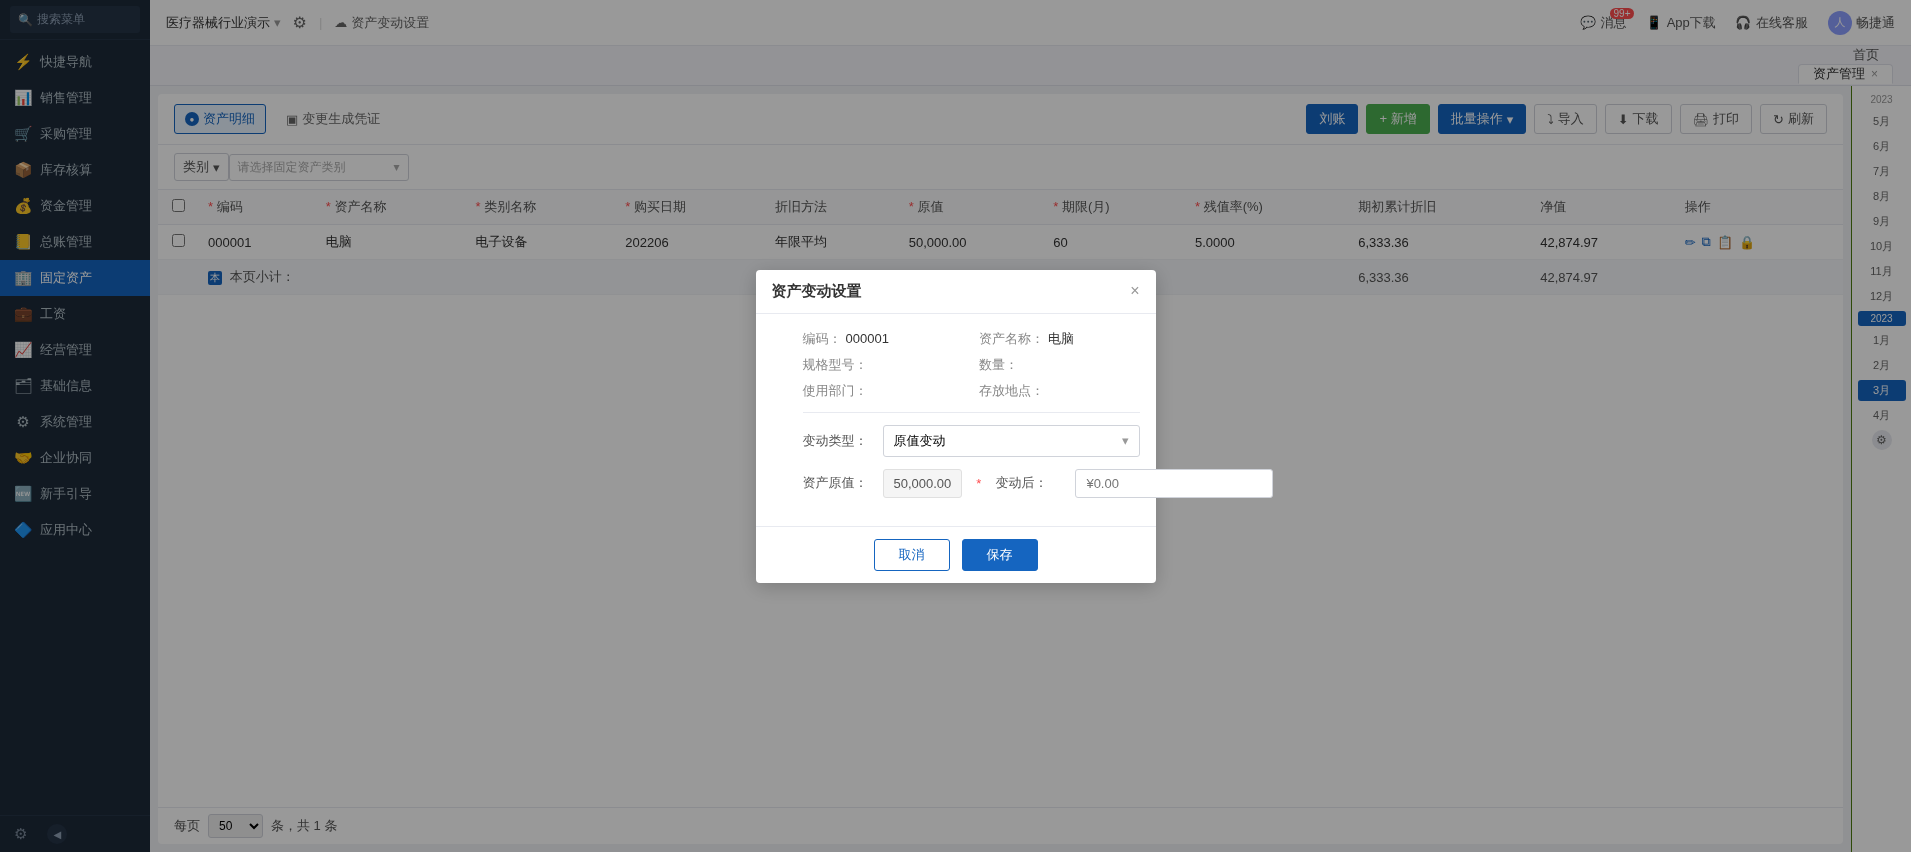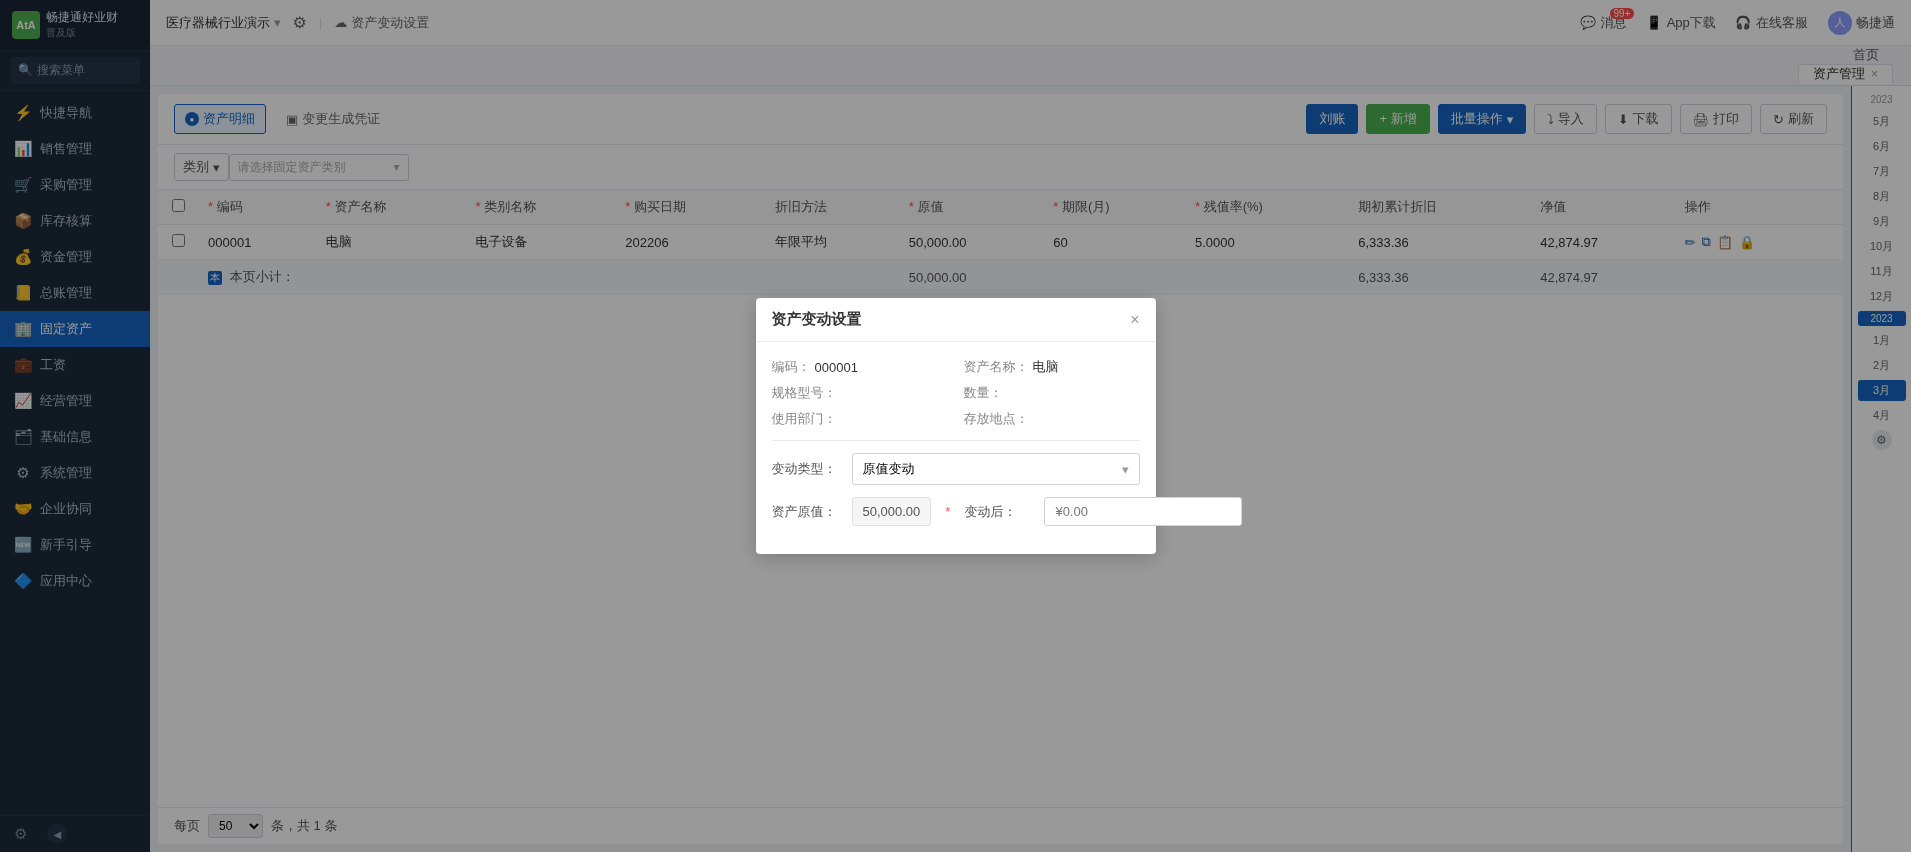--- a/index.html
+++ b/index.html
@@ -88,47 +88,38 @@
     .per-page-select { padding: 3px 6px; border: 1px solid #d0d3da; border-radius: 3px; font-size: 12px; }
 
     
     .overlay { position: fixed; top: 0; left: 0; right: 0; bottom: 0; background: rgba(0,0,0,0.4); z-index: 100; display: flex; align-items: center; justify-content: center; }
 
     
     .modal { background: white; border-radius: 4px; width: 400px; box-shadow: 0 4px 20px rgba(0,0,0,0.2); }
     .modal-header { padding: 12px 16px; border-bottom: 1px solid #e8eaf0; display: flex; align-items: center; justify-content: space-between; }
     .modal-title { font-size: 15px; font-weight: 600; color: #333; }
     .modal-close { cursor: pointer; color: #999; font-size: 16px; background: none; border: none; }
-    .modal-body { padding: 16px; }
+    .modal-body { padding: 16px; margin-left: 31px; }
     .modal-info-grid { display: grid; grid-template-columns: 1fr 1fr; gap: 8px 16px; margin-bottom: 12px; padding-bottom: 12px; border-bottom: 1px solid #e8eaf0; }
     .modal-info-item { display: flex; align-items: center; gap: 4px; font-size: 13px; color: #555; }
     .modal-info-label { color: #888; }
     .modal-info-value { color: #333; }
     .modal-form-row { display: flex; align-items: center; gap: 10px; margin-bottom: 12px; }
     .modal-form-label { color: #555; font-size: 13px; width: 70px; flex-shrink: 0; }
     .modal-form-input { flex: 1; padding: 6px 10px; border: 1px solid #d0d3da; border-radius: 3px; font-size: 13px; }
     .modal-form-select { flex: 1; padding: 6px 10px; border: 1px solid #d0d3da; border-radius: 3px; font-size: 13px; background: white; display: flex; align-items: center; justify-content: space-between; cursor: pointer; }
     .modal-form-input-required { flex: 1; padding: 6px 10px; border: 1px solid #d0d3da; border-radius: 3px; font-size: 13px; }
     .modal-footer { padding: 12px 16px; display: flex; justify-content: center; gap: 12px; border-top: 1px solid #e8eaf0; }
     .btn-cancel { padding: 6px 24px; border: 1px solid #1565c0; color: #1565c0; background: white; border-radius: 3px; cursor: pointer; font-size: 13px; }
     .btn-save { padding: 6px 24px; background: #1565c0; color: white; border: 1px solid #1565c0; border-radius: 3px; cursor: pointer; font-size: 13px; }
   </style>
 </head>
 <body>
 
 <div class="sidebar">
-  <div class="sidebar-logo">
-    <div class="logo-icon">
-      <span>AtA</span>
-    </div>
-    <div>
-      <div class="logo-text">畅捷通好业财</div>
-      <div class="logo-sub">普及版</div>
-    </div>
-  </div>
   <div class="sidebar-search">
     <button class="sidebar-search-btn">
       <span>🔍</span>
       <span>搜索菜单</span>
     </button>
   </div>
   <nav class="sidebar-nav">
     <div class="nav-item">
       <span class="nav-icon">⚡</span>
       <span>快捷导航</span>
@@ -428,14 +419,18 @@
       </div>
 
       <div class="modal-form-row">
         <span class="modal-form-label">资产原值：</span>
         <span class="modal-form-input" style="background:#f5f5f5;color:#555;border:1px solid #e0e0e0;">50,000.00</span>
         <span style="color:#ff4d4f;margin:0 4px;">*</span>
         <span class="modal-form-label">变动后：</span>
         <input class="modal-form-input-required" type="text" placeholder="¥0.00" style="">
       </div>
     </div>
+    <div class="modal-footer">
+      <button class="btn-cancel">取消</button>
+      <button class="btn-save">保存</button>
+    </div>
   </div>
 </div>
 
 </body></html>

